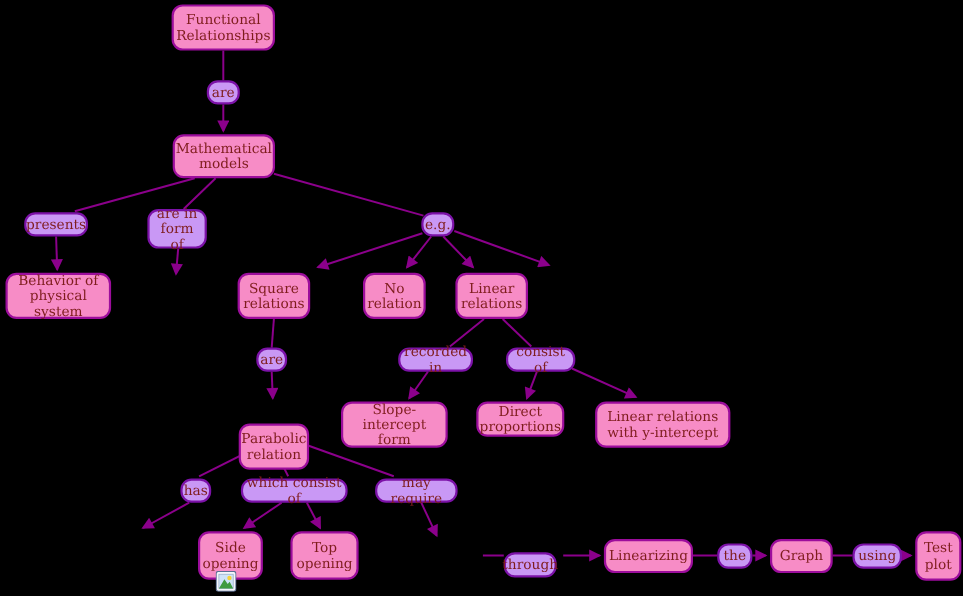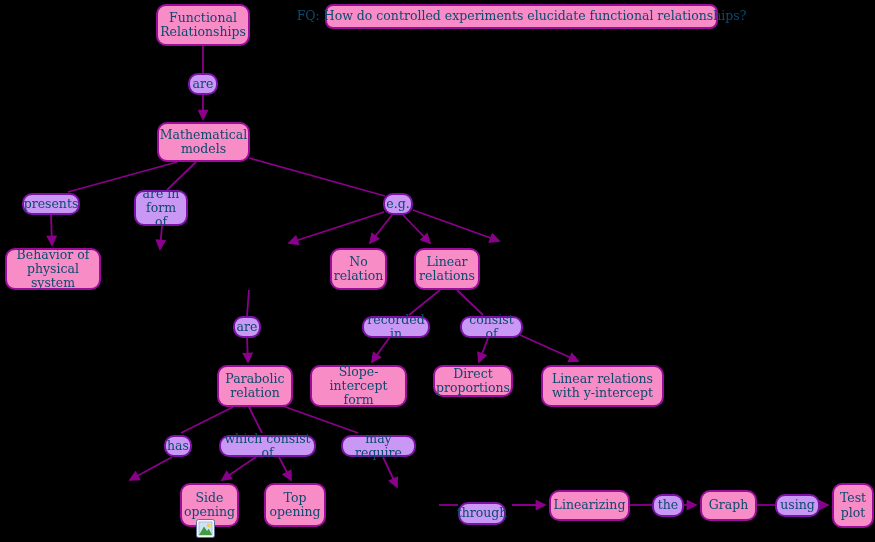--- a/index.html
+++ b/index.html
@@ -14,21 +14,21 @@
     position: absolute; left: 0; top: 0;
     pointer-events: none;
   }
   .node {
     position: absolute;
     box-sizing: border-box;
     display: flex;
     align-items: center;
     justify-content: center;
     text-align: center;
-    color: #0c4a6e;
+    color: #7f1d1d;
     line-height: 1.14;
     font-size: 12.5px;
     padding: 1px 3px;
   }
   .concept {
     background: #F78CC6;
     border: 2.5px solid #9C0D9C;
     border-radius: 10px;
   }
   .fqbox {
@@ -88,28 +88,28 @@
       <line x1="383" y1="457" x2="397" y2="487" marker-end="url(#ah)"></line>
       <line x1="439" y1="505" x2="458" y2="505"></line>
       <line x1="512" y1="505" x2="545" y2="505" marker-end="url(#ah)"></line>
       <line x1="630" y1="505" x2="652" y2="505"></line>
       <line x1="684" y1="505" x2="696" y2="505" marker-end="url(#ah)"></line>
       <line x1="757" y1="505" x2="775" y2="505"></line>
       <line x1="820" y1="505" x2="828" y2="505" marker-end="url(#ah)"></line>
     </g>
   </svg>
 
-  <div class="node fqbox" style="left:325px;top:4px;width:393px;height:25px">FQ: How do controlled experiments elucidate functional relationships?</div>
 
   <div class="node concept" style="left:156px;top:4px;width:94px;height:42px">Functional Relationships</div>
   <div class="node concept" style="left:157px;top:122px;width:93px;height:40px">Mathematical models</div>
   <div class="node concept" style="left:5px;top:248px;width:96px;height:42px">Behavior of physical system</div>
+  <div class="node concept" style="left:216px;top:248px;width:66px;height:42px">Square relations</div>
   <div class="node concept" style="left:330px;top:248px;width:57px;height:42px">No relation</div>
   <div class="node concept" style="left:414px;top:248px;width:66px;height:42px">Linear relations</div>
-  <div class="node concept" style="left:217px;top:365px;width:76px;height:42px">Parabolic relation</div>
+  <div class="node concept" style="left:217px;top:385px;width:64px;height:42px">Parabolic relation</div>
   <div class="node concept" style="left:310px;top:365px;width:97px;height:42px">Slope-intercept form</div>
   <div class="node concept" style="left:433px;top:365px;width:80px;height:32px">Direct proportions</div>
   <div class="node concept" style="left:541px;top:365px;width:123px;height:42px">Linear relations with y-intercept</div>
   <div class="node concept" style="left:180px;top:483px;width:59px;height:44px">Side opening</div>
   <div class="node concept" style="left:264px;top:483px;width:62px;height:44px">Top opening</div>
   <div class="node concept" style="left:549px;top:490px;width:81px;height:31px">Linearizing</div>
   <div class="node concept" style="left:700px;top:490px;width:57px;height:31px">Graph</div>
   <div class="node concept" style="left:832px;top:483px;width:42px;height:45px">Test plot</div>
 
   <div class="node linkphrase" style="left:188px;top:73px;width:30px;height:22px">are</div>

